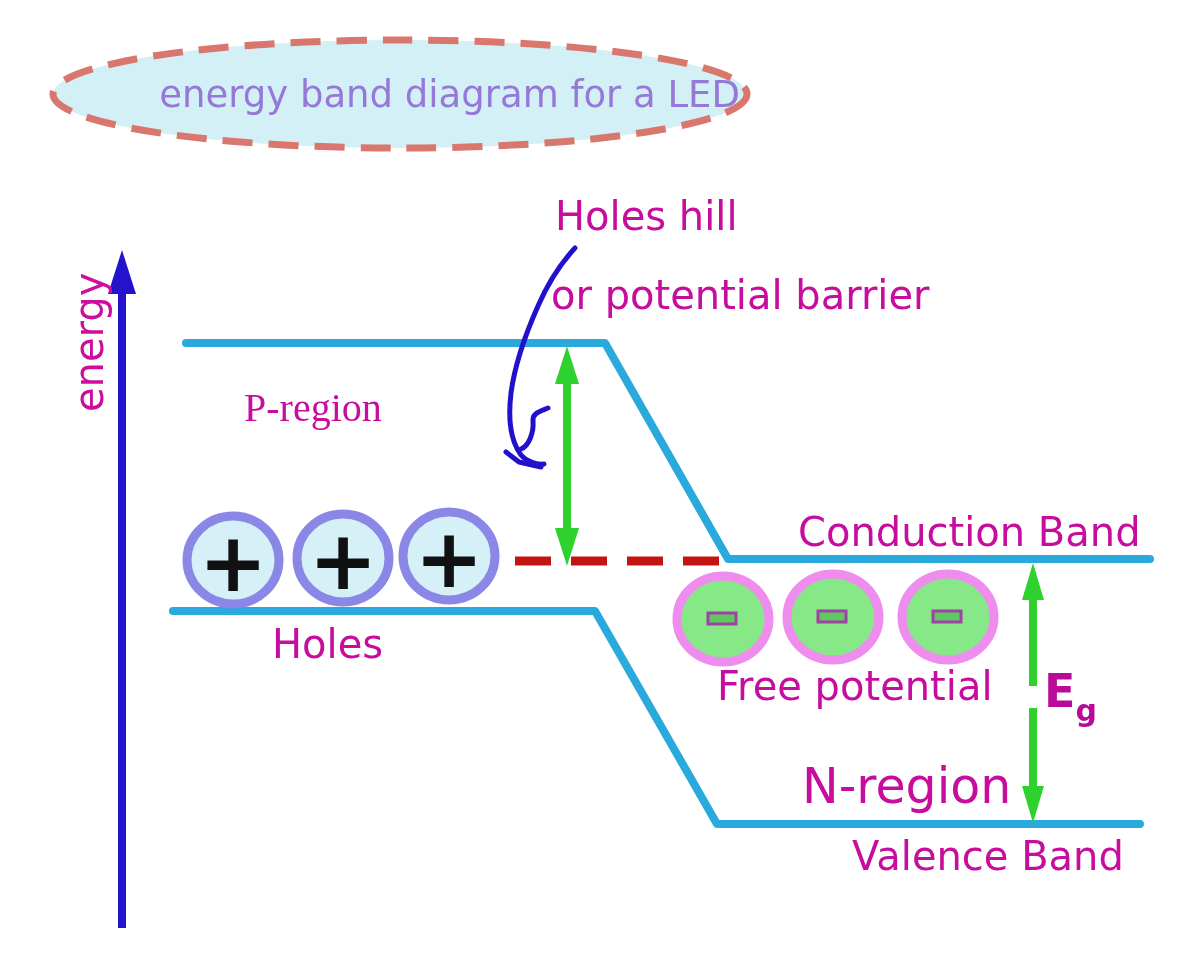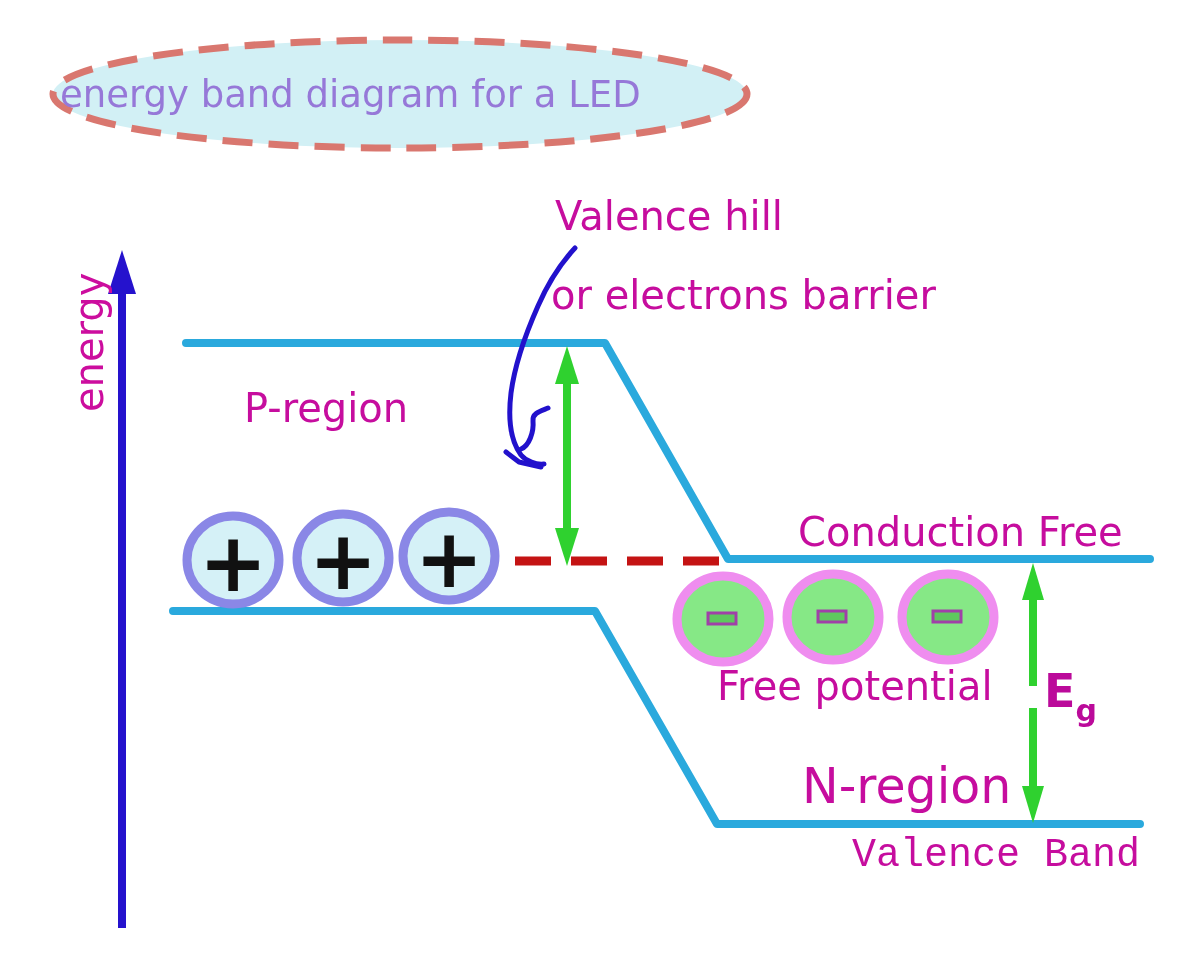--- a/index.html
+++ b/index.html
@@ -14,21 +14,21 @@
   .label{
     position:absolute;
     color:#c60d9e;
     font-size:38px;
     white-space:nowrap;
     line-height:1.1;
   }
   .title-text{
     position:absolute;
     left:60px;top:73px;width:680px;
-    text-align:left;
+    text-align:right;
     font-size:37px;
     color:#9678d8;
   }
   .axis-label{
     position:absolute;
     left:66px;top:412px;
     font-size:40px;
     color:#cc0d9e;
     transform:rotate(-90deg);
     transform-origin:0 0;
@@ -113,30 +113,31 @@
         <ellipse cx="948" cy="617" rx="46" ry="43" fill="#86e886" stroke="#ef8def" stroke-width="9"></ellipse>
         <rect x="933" y="611" width="28" height="11" fill="#5ec95e" stroke="#a040a8" stroke-width="3"></rect>
       </g>
     </g>
   </svg>
 
   <div class="title-text">energy band diagram for a LED</div>
 
   <div class="axis-label">energy</div>
 
-  <div class="label" style="left:555px;top:194px;font-size:40px;">Valence hill</div>
+  <div class="label" style="left:555px;top:194px;font-size:40px;">Holes hill</div>
 
-  <div class="label" style="left:551px;top:273px;font-size:40px;">or electrons barrier</div>
+  <div class="label" style="left:551px;top:273px;font-size:40px;">or potential barrier</div>
 
-  <div class="label" style="left:244px;top:386px;font-size:40px;">P-region</div>
+  <div class="label" style="left:244px;top:386px;font-size:40px;font-family:Liberation Serif, serif;">P-region</div>
 
+  <div class="label" style="left:272px;top:622px;font-size:40px;">Holes</div>
 
-  <div class="label" style="left:798px;top:510px;font-size:40px;">Conduction Free</div>
+  <div class="label" style="left:798px;top:510px;font-size:40px;">Conduction Band</div>
 
   <div class="label" style="left:717px;top:664px;font-size:40px;">Free potential</div>
 
   <div class="label" style="left:802px;top:760px;font-size:49px;">N-region</div>
 
-  <div class="label" style="left:852px;top:834px;font-size:40px;font-family:Liberation Mono, monospace;">Valence Band</div>
+  <div class="label" style="left:852px;top:834px;font-size:40px;">Valence Band</div>
 
   <div class="eg-label"><span>E</span><sub>g</sub></div>
 
 </div>
 
 </body></html>

